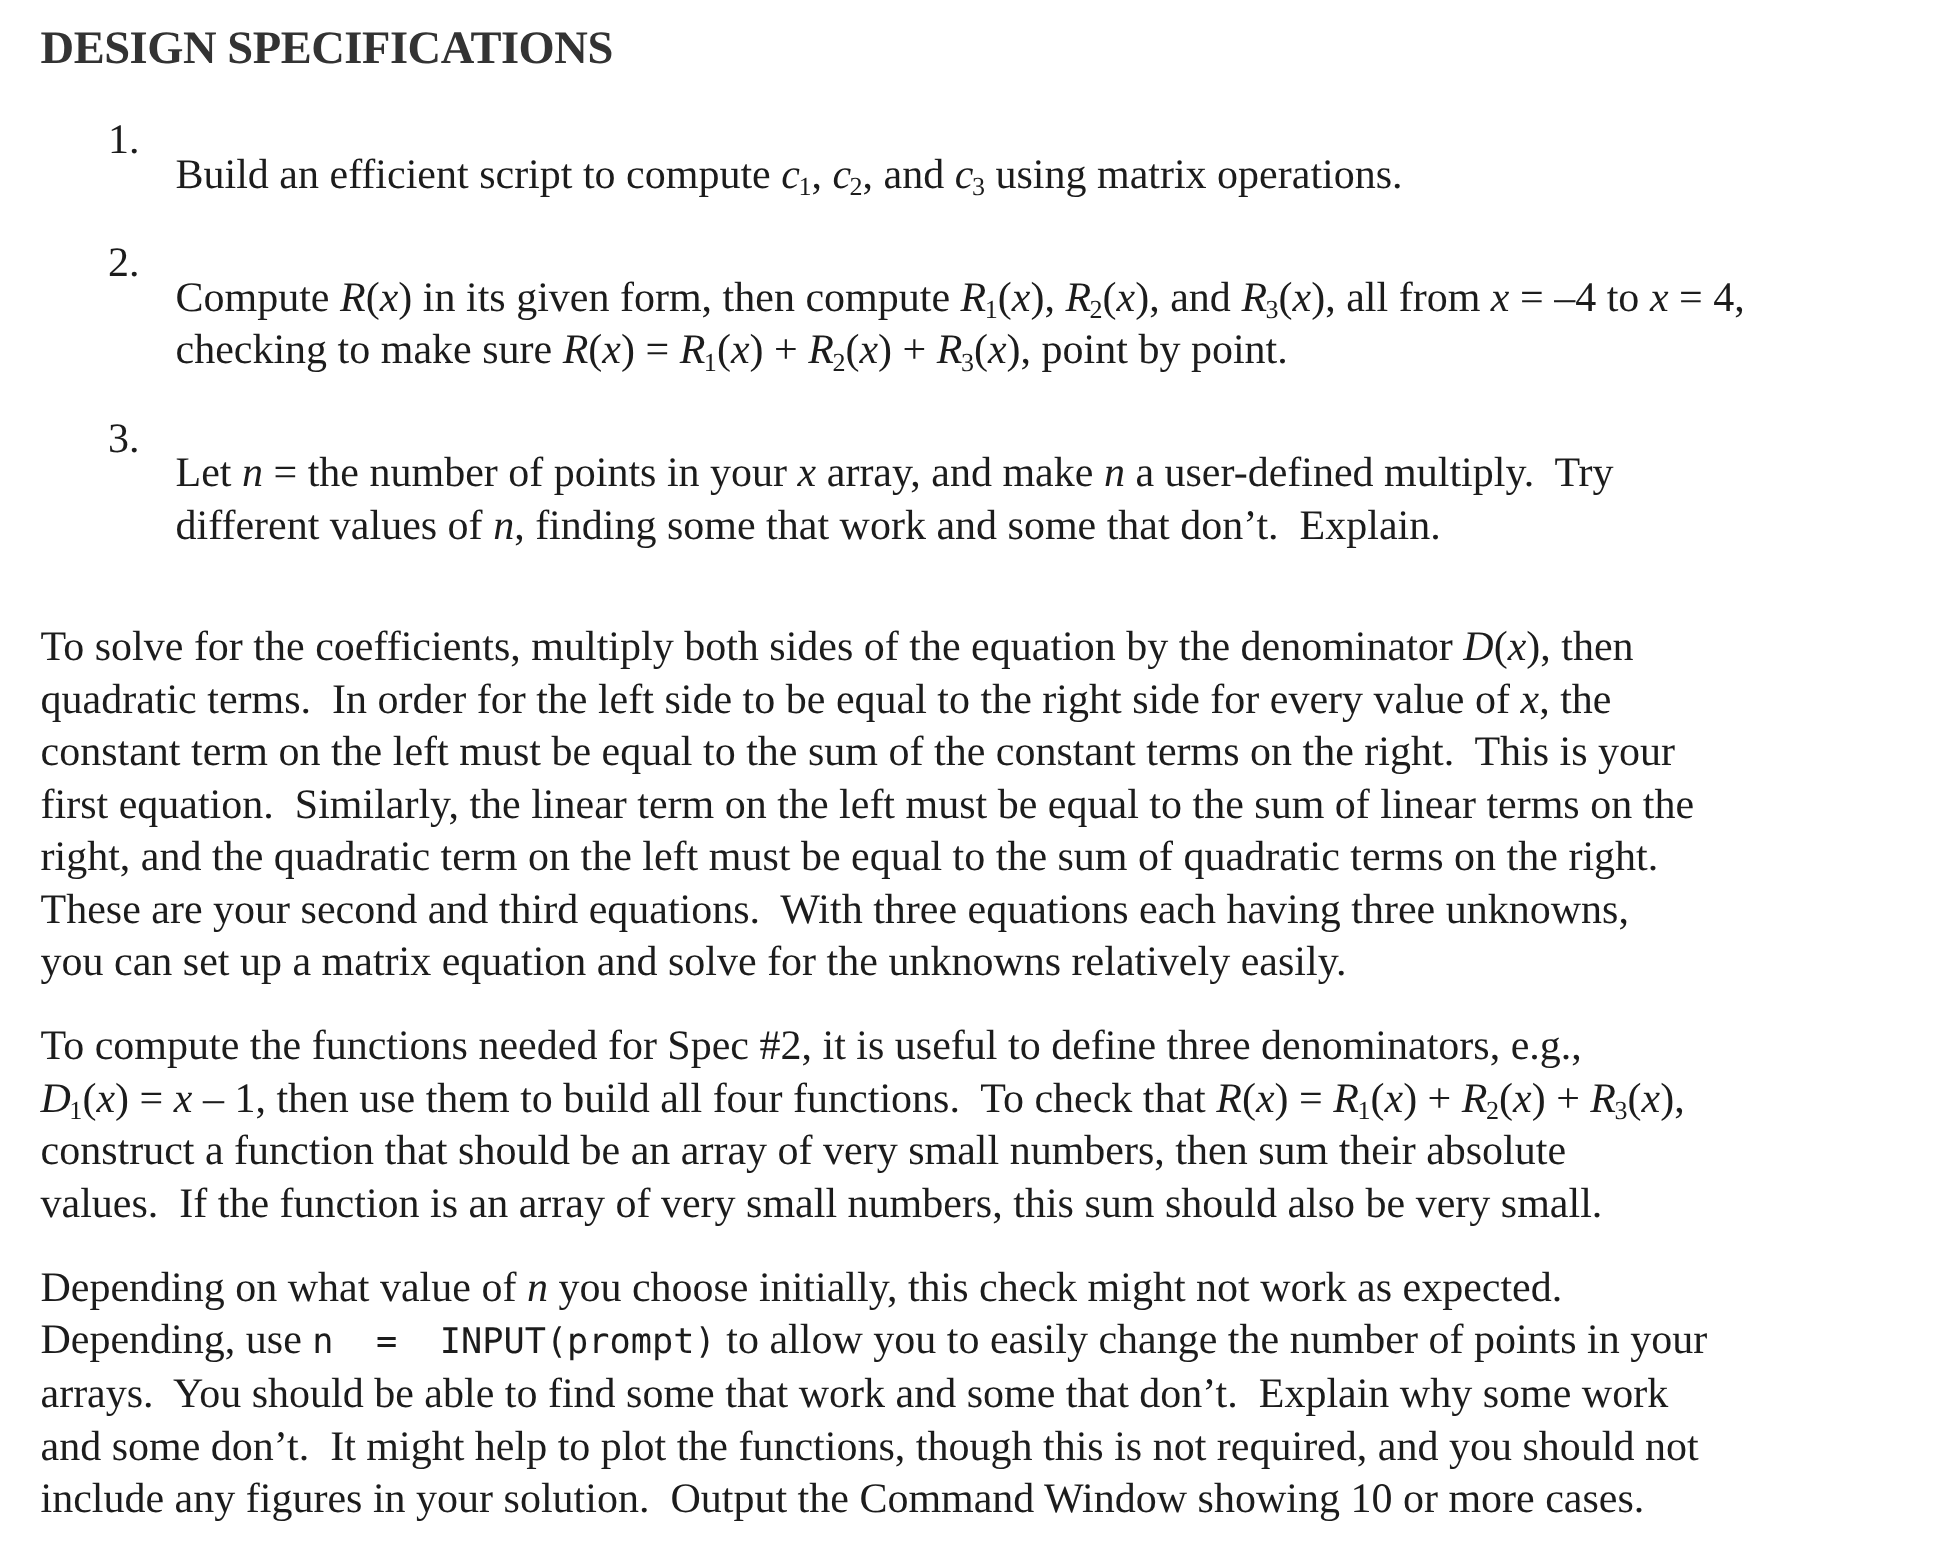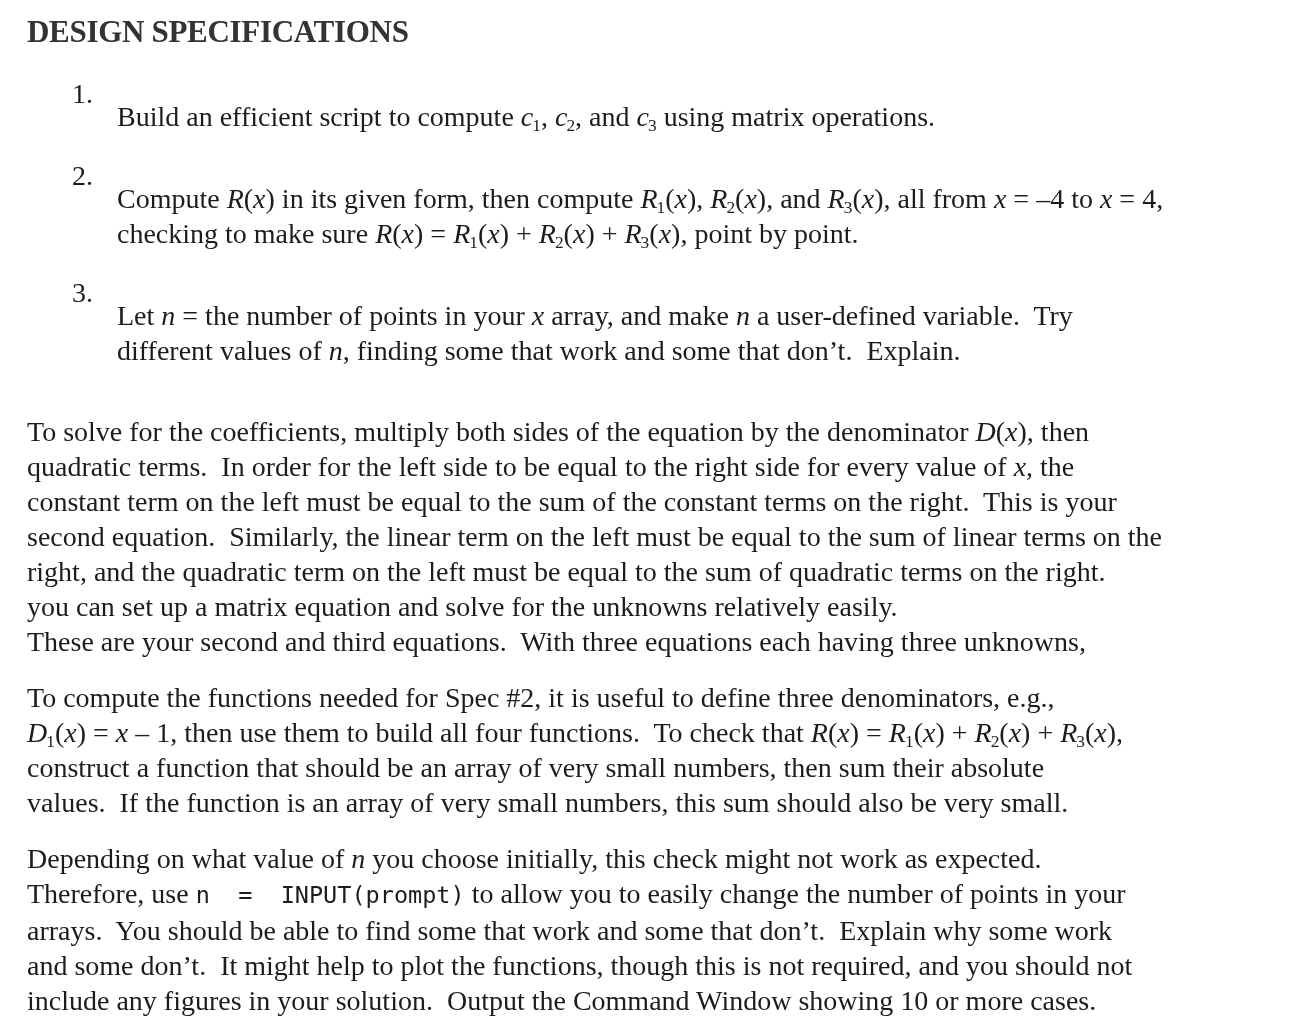--- a/index.html
+++ b/index.html
@@ -92,45 +92,45 @@
       <div class="list-item">
         <div class="list-num">2.</div>
         <div class="item-lines">
           <div class="line"><span>Compute </span><span class="r-i">R</span><span>(</span><span class="r-i">x</span><span>) in its given form, then compute </span><span class="r-i">R</span><span class="r-sub">1</span><span>(</span><span class="r-i">x</span><span>), </span><span class="r-i">R</span><span class="r-sub">2</span><span>(</span><span class="r-i">x</span><span>), and </span><span class="r-i">R</span><span class="r-sub">3</span><span>(</span><span class="r-i">x</span><span>), all from </span><span class="r-i">x</span><span> = –4 to </span><span class="r-i">x</span><span> = 4,</span></div>
           <div class="line"><span>checking to make sure </span><span class="r-i">R</span><span>(</span><span class="r-i">x</span><span>) = </span><span class="r-i">R</span><span class="r-sub">1</span><span>(</span><span class="r-i">x</span><span>) + </span><span class="r-i">R</span><span class="r-sub">2</span><span>(</span><span class="r-i">x</span><span>) + </span><span class="r-i">R</span><span class="r-sub">3</span><span>(</span><span class="r-i">x</span><span>), point by point.</span></div>
         </div>
       </div>
       <div class="list-item">
         <div class="list-num">3.</div>
         <div class="item-lines">
-          <div class="line"><span>Let </span><span class="r-i">n</span><span> = the number of points in your </span><span class="r-i">x</span><span> array, and make </span><span class="r-i">n</span><span> a user-defined variable.  Try</span></div>
+          <div class="line"><span>Let </span><span class="r-i">n</span><span> = the number of points in your </span><span class="r-i">x</span><span> array, and make </span><span class="r-i">n</span><span> a user-defined multiply.  Try</span></div>
           <div class="line"><span>different values of </span><span class="r-i">n</span><span>, finding some that work and some that don’t.  Explain.</span></div>
         </div>
       </div>
     </div>
 
   <div class="paragraphs">
       <div class="para">
         <div class="line"><span>To solve for the coefficients, multiply both sides of the equation by the denominator </span><span class="r-i">D</span><span>(</span><span class="r-i">x</span><span>), then</span></div>
         <div class="line"><span>quadratic terms.  In order for the left side to be equal to the right side for every value of </span><span class="r-i">x</span><span>, the</span></div>
         <div class="line"><span>constant term on the left must be equal to the sum of the constant terms on the right.  This is your</span></div>
-        <div class="line"><span>second equation.  Similarly, the linear term on the left must be equal to the sum of linear terms on the</span></div>
+        <div class="line"><span>first equation.  Similarly, the linear term on the left must be equal to the sum of linear terms on the</span></div>
         <div class="line"><span>right, and the quadratic term on the left must be equal to the sum of quadratic terms on the right.</span></div>
+        <div class="line"><span>These are your second and third equations.  With three equations each having three unknowns,</span></div>
         <div class="line"><span>you can set up a matrix equation and solve for the unknowns relatively easily.</span></div>
-        <div class="line"><span>These are your second and third equations.  With three equations each having three unknowns,</span></div>
       </div>
       <div class="para">
         <div class="line"><span>To compute the functions needed for Spec #2, it is useful to define three denominators, e.g.,</span></div>
         <div class="line"><span class="r-i">D</span><span class="r-sub">1</span><span>(</span><span class="r-i">x</span><span>) = </span><span class="r-i">x</span><span> – 1, then use them to build all four functions.  To check that </span><span class="r-i">R</span><span>(</span><span class="r-i">x</span><span>) = </span><span class="r-i">R</span><span class="r-sub">1</span><span>(</span><span class="r-i">x</span><span>) + </span><span class="r-i">R</span><span class="r-sub">2</span><span>(</span><span class="r-i">x</span><span>) + </span><span class="r-i">R</span><span class="r-sub">3</span><span>(</span><span class="r-i">x</span><span>),</span></div>
         <div class="line"><span>construct a function that should be an array of very small numbers, then sum their absolute</span></div>
         <div class="line"><span>values.  If the function is an array of very small numbers, this sum should also be very small.</span></div>
       </div>
       <div class="para">
         <div class="line"><span>Depending on what value of </span><span class="r-i">n</span><span> you choose initially, this check might not work as expected.</span></div>
-        <div class="line"><span>Therefore, use </span><span class="r-mono">n  =  INPUT(prompt)</span><span> to allow you to easily change the number of points in your</span></div>
+        <div class="line"><span>Depending, use </span><span class="r-mono">n  =  INPUT(prompt)</span><span> to allow you to easily change the number of points in your</span></div>
         <div class="line"><span>arrays.  You should be able to find some that work and some that don’t.  Explain why some work</span></div>
         <div class="line"><span>and some don’t.  It might help to plot the functions, though this is not required, and you should not</span></div>
         <div class="line"><span>include any figures in your solution.  Output the Command Window showing 10 or more cases.</span></div>
       </div>
       <div class="para">
         <div class="line"><span>You may “hardwire” everything but the number of points in array </span><span class="r-i">x</span><span>.</span></div>
       </div>
     </div>
 </div>
 

